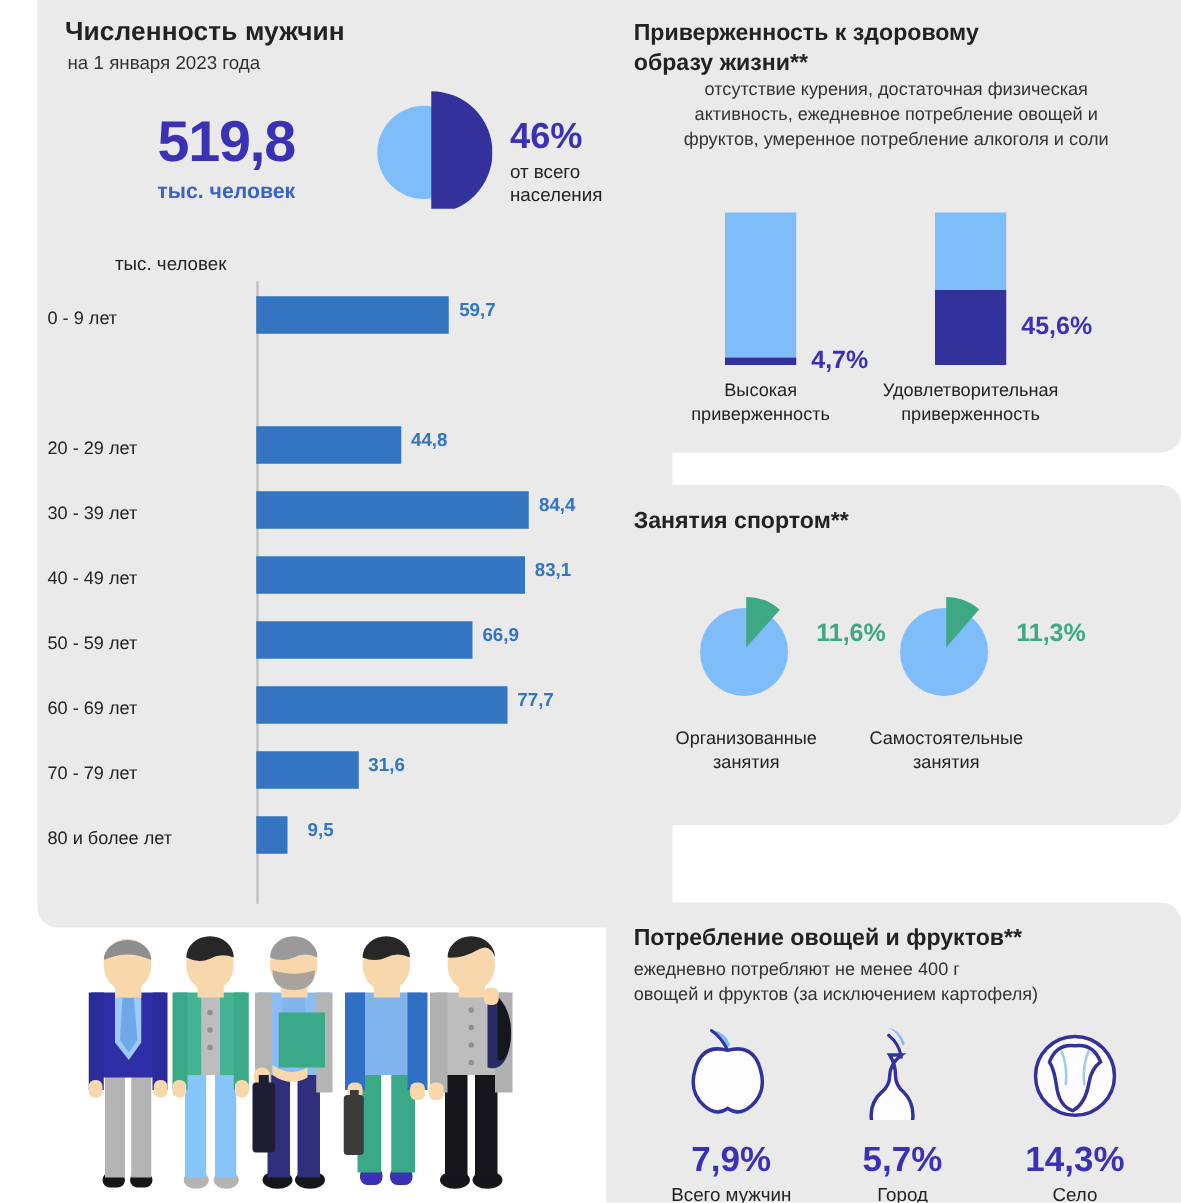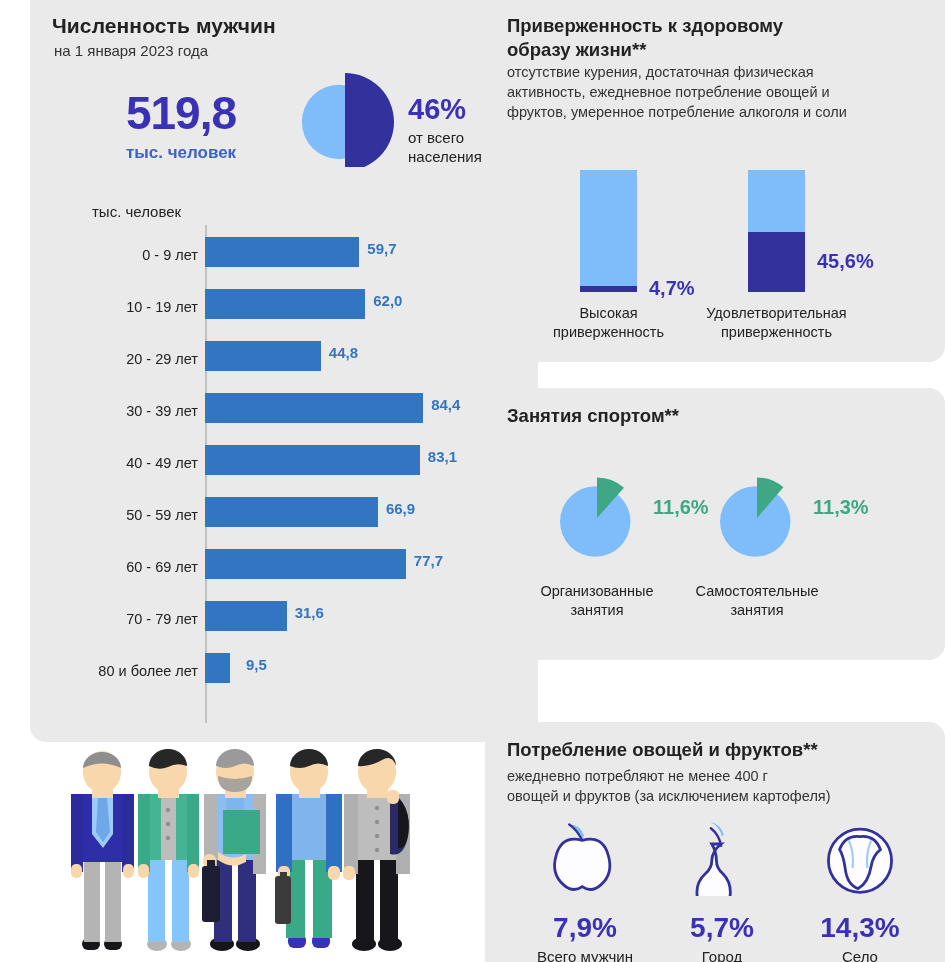--- a/index.html
+++ b/index.html
@@ -34,41 +34,41 @@
   }
   #share-desc{
     position:absolute; left:378px; top:128px; font-size:15px; line-height:19px; color:#222;
   }
 
   #axis-unit{ position:absolute; left:62px; top:203px; font-size:15px; color:#222; }
   #bars-area{ position:absolute; left:0; top:225px; width:438px; height:500px; }
   #axis-line{ position:absolute; left:175px; top:0; width:2px; height:498px; background:#c2c2c2; }
   .bar-row{ position:absolute; left:0; width:438px; height:52px; }
   .bar-label{
-    position:absolute; right:270px; top:14px; width:160px; text-align:right;
+    position:absolute; right:270px; top:14px; width:160px; text-align:left;
     font-size:14.5px; color:#222; white-space:nowrap;
   }
   .bar-rect{ position:absolute; left:175px; top:4px; height:30px; background:#3375c0; }
   .bar-value{
     position:absolute; top:7px; font-size:15px; font-weight:bold; color:#3375c0; white-space:nowrap;
   }
 
   
   #people{ position:absolute; left:30px; top:748px; width:438px; height:214px; }
 
   
   #hl-panel{ left:485px; top:0px; width:460px; height:362px; border-radius:0 0 16px 16px; }
   #sport-panel{ left:485px; top:388px; width:460px; height:272px; }
   #veg-panel{ left:485px; top:722px; width:460px; height:276px; border-radius:16px 16px 0 0; }
 
   .p-title{ position:absolute; left:22px; font-size:18.5px; font-weight:bold; color:#222; line-height:24px; }
   .p-desc{ position:absolute; left:22px; font-size:14.5px; color:#333; line-height:20px; }
 
   #hl-title{ top:14px; width:420px; }
-  #hl-desc{ top:62px; width:420px; }
+  #hl-desc{ top:62px; width:420px;text-align:center; }
 
   .stack-bar{ position:absolute; width:57px; }
   .stack-light{ position:absolute; left:0; width:57px; background:#7ebcfa; }
   .stack-dark{ position:absolute; left:0; width:57px; background:#33319b; }
   .stack-val{ position:absolute; font-size:20px; font-weight:bold; color:#3a31b5; white-space:nowrap; }
   .stack-cap{
     position:absolute; font-size:14.5px; color:#222; text-align:center; line-height:19px;
   }
 
   #sport-title{ top:16px; }
@@ -105,25 +105,20 @@
 
   <div id="axis-unit">тыс. человек</div>
 
   <div id="bars-area">
     <div id="axis-line"></div>
 
   <div class="bar-row" style="top: 8px;">
         <div class="bar-label">0 - 9 лет</div>
         <div class="bar-rect" style="width: 154.325px;"></div>
         <div class="bar-value" style="left: 337.325px;">59,7</div>
-      </div>
-      <div class="bar-row" style="top: 60px;">
-        <div class="bar-label">10 - 19 лет</div>
-        <div class="bar-rect" style="width: 160.27px;"></div>
-        <div class="bar-value" style="left: 343.27px;">62,0</div>
       </div>
       <div class="bar-row" style="top: 112px;">
         <div class="bar-label">20 - 29 лет</div>
         <div class="bar-rect" style="width: 115.808px;"></div>
         <div class="bar-value" style="left: 298.808px;">44,8</div>
       </div>
       <div class="bar-row" style="top: 164px;">
         <div class="bar-label">30 - 39 лет</div>
         <div class="bar-rect" style="width: 218.174px;"></div>
         <div class="bar-value" style="left: 401.174px;">84,4</div>

